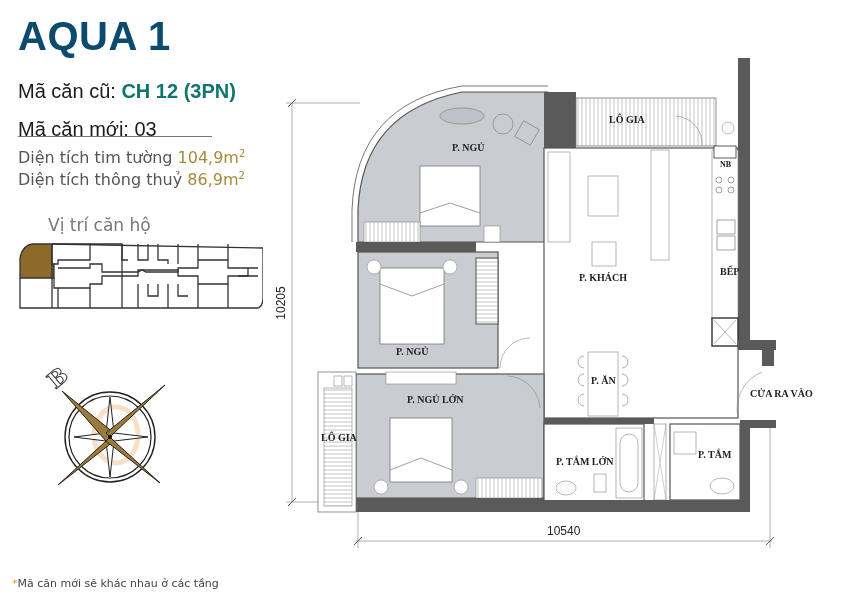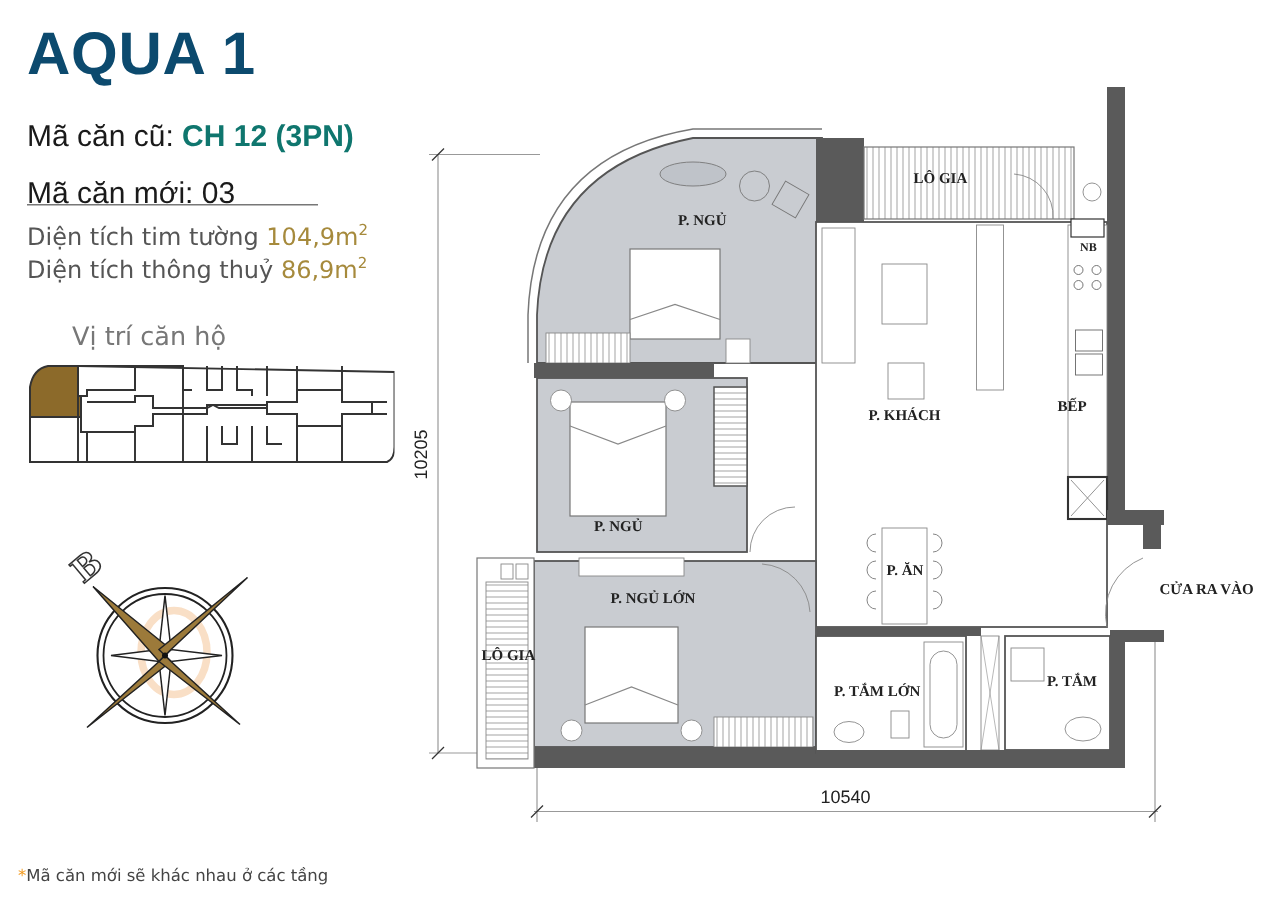--- a/index.html
+++ b/index.html
@@ -208,23 +208,23 @@
   <rect x="674" y="432" width="22" height="22" fill="#fff" stroke="#888" stroke-width="0.6"></rect>
   <ellipse cx="722" cy="486" rx="12" ry="8" fill="#fff" stroke="#888" stroke-width="0.6"></ellipse>
   <rect x="740" y="424" width="10" height="86" fill="#5a5a5a"></rect>
   <rect x="544" y="500" width="206" height="12" fill="#5a5a5a"></rect>
 </svg>
 
 <div class="room-label" style="left:452px; top:142px;">P. NGỦ</div>
 <div class="room-label" style="left:609px; top:114px;">LÔ GIA</div>
 <div class="room-label" style="left:720px; top:160px; font-size:8px;">NB</div>
 <div class="room-label" style="left:579px; top:272px;">P. KHÁCH</div>
-<div class="room-label" style="left:689px; top:266px;padding-left:16px;">BẾP</div>
+<div class="room-label" style="left:704px; top:266px;padding-left:16px;">BẾP</div>
 <div class="room-label" style="left:396px; top:346px;">P. NGỦ</div>
 <div class="room-label" style="left:591px; top:375px;">P. ĂN</div>
-<div class="room-label" style="left:773px; top:388px;">CỬA RA VÀO</div>
+<div class="room-label" style="left:750px; top:388px;">CỬA RA VÀO</div>
 <div class="room-label" style="left:407px; top:378px;margin-top:16px;">P. NGỦ LỚN</div>
 <div class="room-label" style="left:321px; top:432px;">LÔ GIA</div>
 <div class="room-label" style="left:556px; top:456px;">P. TẮM LỚN</div>
 <div class="room-label" style="left:698px; top:449px;">P. TẮM</div>
 
 <div class="dim-label dim-v" style="left:264px; top:296px;">10205</div>
 <div class="dim-label" style="left:547px; top:524px;">10540</div>
 
 </body></html>

